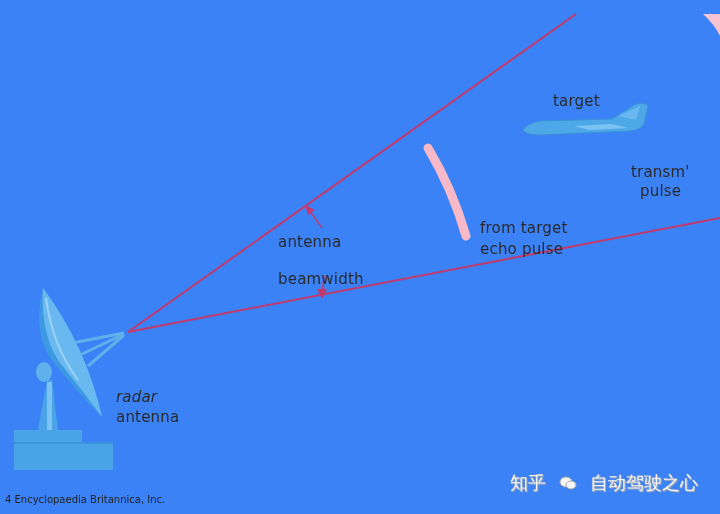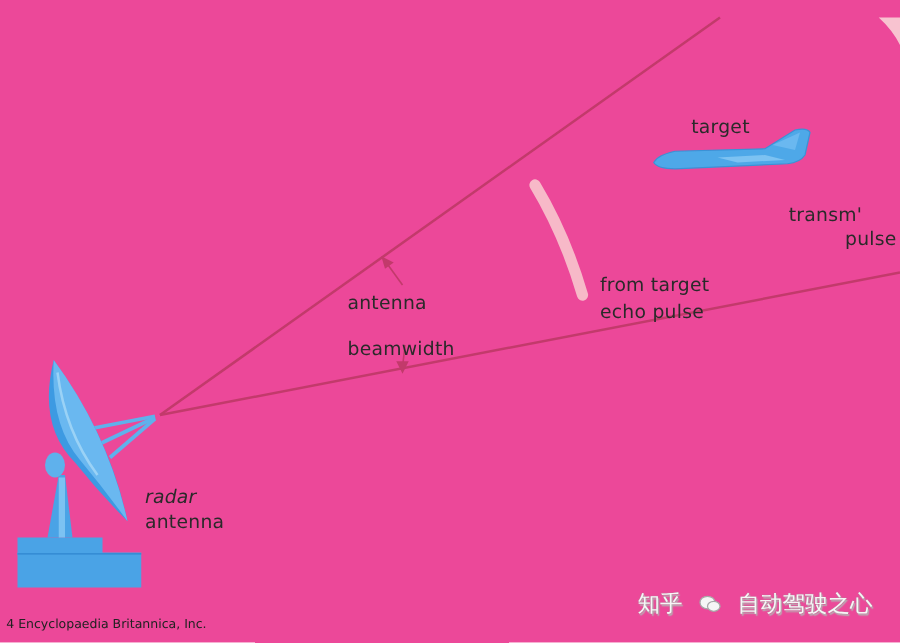--- a/index.html
+++ b/index.html
@@ -1,20 +1,20 @@
 <!DOCTYPE html>
 <html><head>
 <meta charset="utf-8">
 <style>
   html, body { margin: 0; padding: 0; background: #fffffd; }
   #canvas {
     position: relative;
     width: 720px; height: 514px;
     overflow: hidden;
-    background: #ec4899;
+    background: #3b82f6;
     font-family: "DejaVu Sans", sans-serif;
   }
   svg.diagram { position: absolute; left: 0; top: 0; }
   .label {
     position: absolute;
     font-family: "DejaVu Sans", sans-serif;
     font-size: 15px;
     line-height: 19px;
     color: #2a2a2a;
     white-space: pre;
@@ -89,21 +89,21 @@
 
       <path d="M43,288 Q30,340 60,370 Q80,395 102,417 Q88,350 43,288 Z" fill="#3d9ae2"></path>
       <path d="M43,288 Q40,340 64,368 Q84,392 102,417 Q86,346 43,288 Z" fill="#6ab8f0"></path>
       <path d="M46,298 Q52,345 78,380" stroke="#9ad2f6" stroke-width="2" fill="none"></path>
     </g>
   </svg>
 
   <div class="label" style="left:553px; top:92px;">target</div>
 
   <div class="label" style="left:631px; top:163px;">transm'</div>
-  <div class="label" style="left:676px; top:182px;">pulse</div>
+  <div class="label" style="left:640px; top:182px;">pulse</div>
 
   <div class="label" style="left:480px; top:200px;margin-top:40px;">echo pulse</div>
   <div class="label" style="left:480px; top:219px;">from target</div>
 
   <div class="label" style="left:278px; top:233px;">antenna</div>
   <div class="label" style="left:278px; top:270px;">beamwidth</div>
 
   <div class="label" style="left:116px; top:388px;font-style:italic;">radar</div>
   <div class="label" style="left:116px; top:408px;">antenna</div>
 

